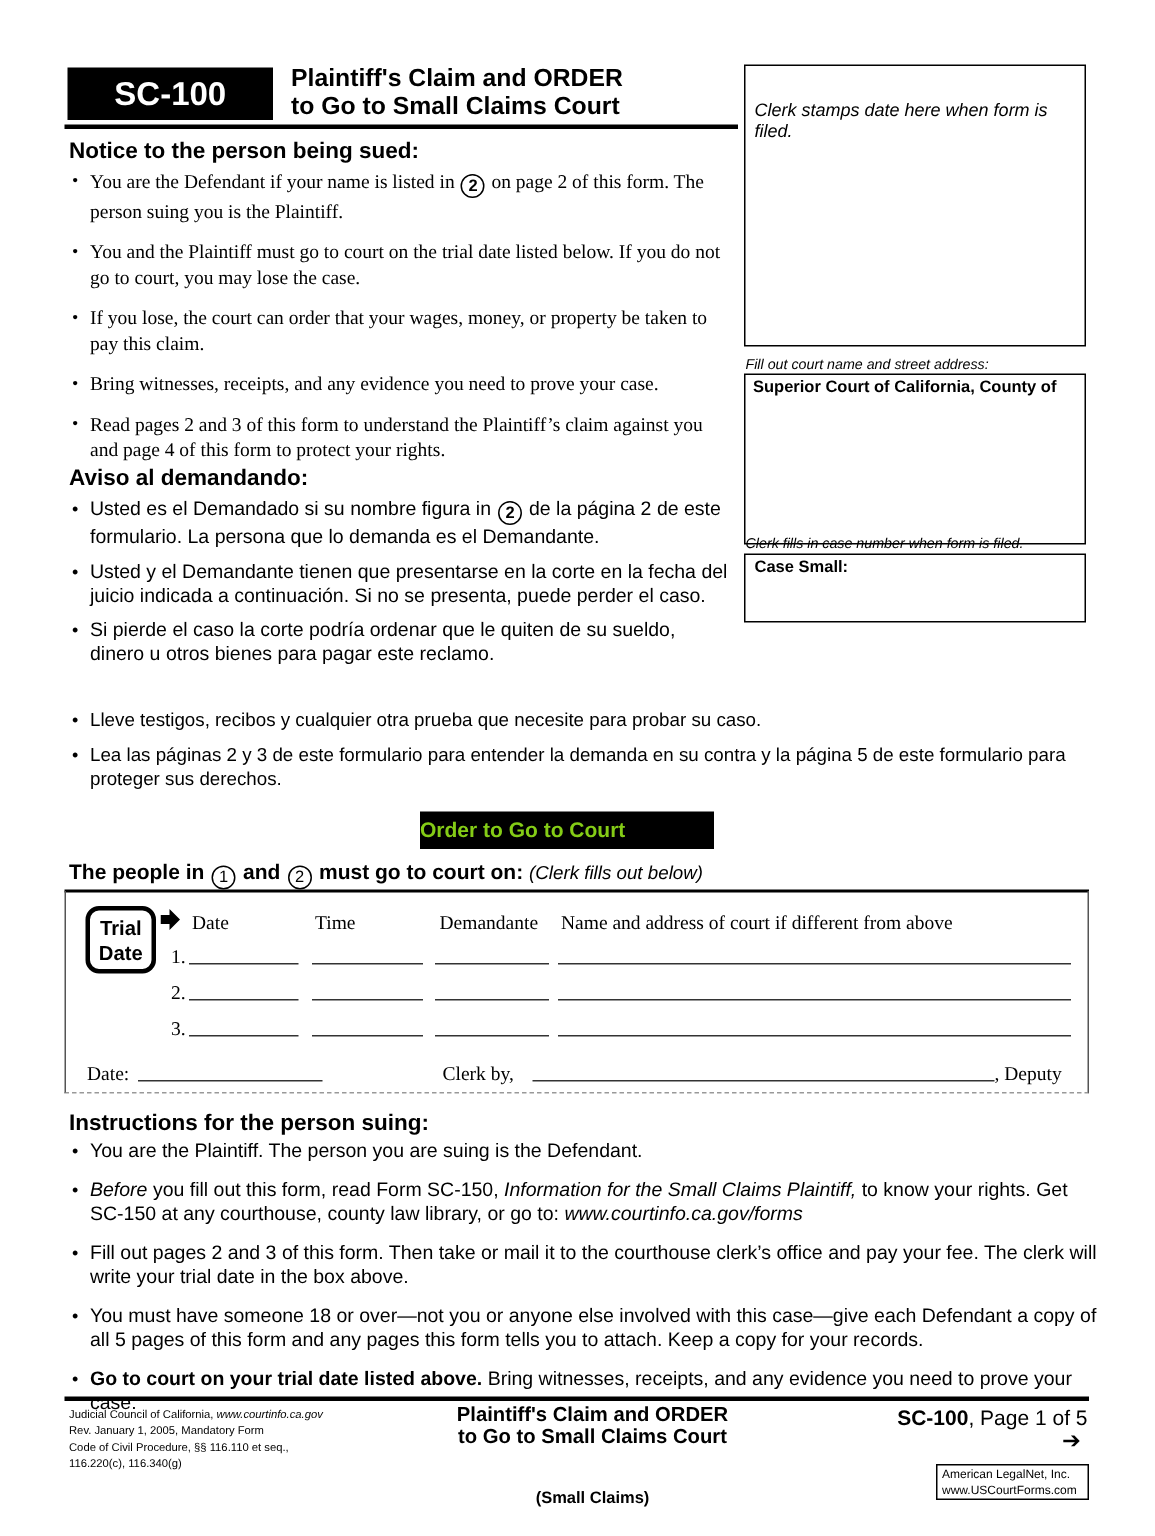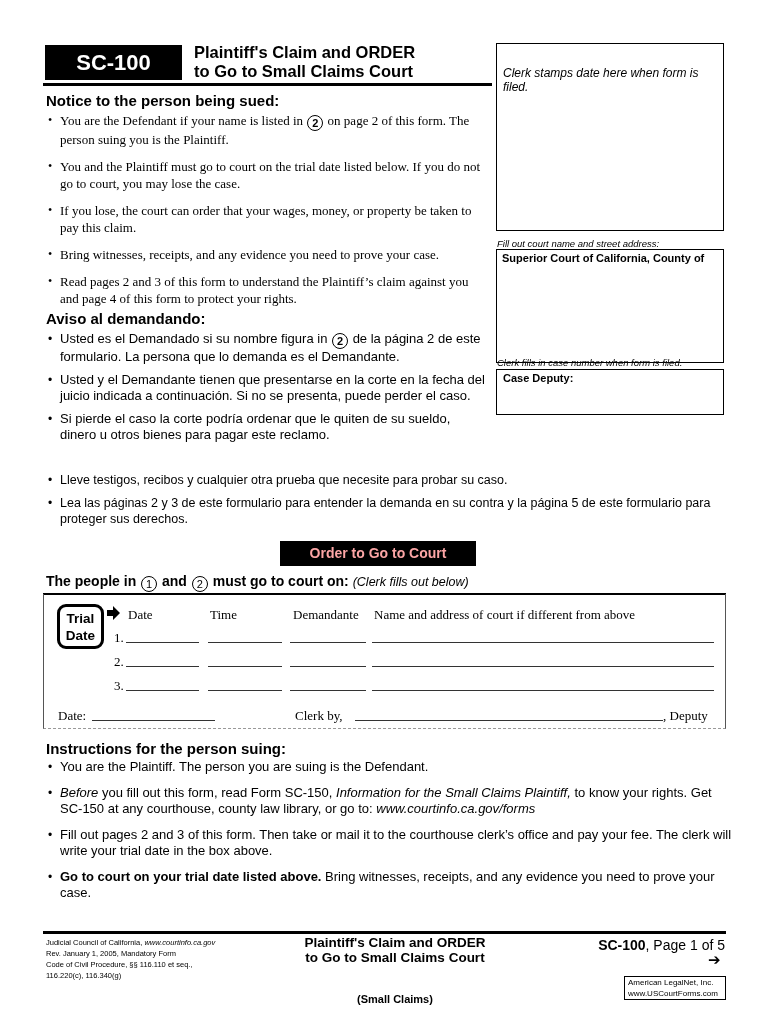--- a/index.html
+++ b/index.html
@@ -37,22 +37,22 @@
     .aviso-head { left: 46px; top: 310px; }
     .aviso-list { left: 46px; top: 331px; width: 440px; font-family: "Liberation Sans", sans-serif; font-size: 13px; line-height: 16.5px; }
     .aviso-list li { margin-bottom: 6px; }
     .aviso-list2 { left: 46px; top: 472px; width: 690px; font-family: "Liberation Sans", sans-serif; font-size: 12.5px; line-height: 16.5px; }
     .aviso-list2 li { margin-bottom: 6px; }
 
     .circ { display: inline-block; width: 16px; height: 16px; border: 1.2px solid #000; border-radius: 50%;
       font-family: "Liberation Sans", sans-serif; font-size: 11px; font-weight: bold; line-height: 14px; text-align: center; vertical-align: -2px; margin: 0 1px; }
     .circ.light { font-weight: normal; }
 
-    .order-banner { left: 280px; top: 541px; width: 196px; height: 25px; background: #000; color: #fca5a5;
-      font-family: "Liberation Sans", sans-serif; font-weight: bold; font-size: 14px; text-align: center; line-height: 25px; }
+    .order-banner { left: 280px; top: 541px; width: 196px; height: 25px; background: #000; color: #84cc16;
+      font-family: "Liberation Sans", sans-serif; font-weight: bold; font-size: 14px; text-align: left; line-height: 25px; }
 
     .people-line { left: 46px; top: 573px; font-family: "Liberation Sans", sans-serif; font-size: 14px; }
     .people-line b { font-weight: bold; }
     .people-line i { font-style: italic; font-size: 12.5px; }
     .people-rule { left: 43px; top: 593px; width: 683px; height: 1.5px; background: #000; }
 
     .trial-box { left: 43px; top: 594px; width: 683px; height: 135px; border-left: 1.5px solid #555; border-right: 1.5px solid #555; border-bottom: 1px dashed #999; }
     .trial-badge { left: 57px; top: 604px; width: 47px; height: 45px; border: 3px solid #000; border-radius: 9px;
       font-family: "Liberation Sans", sans-serif; font-weight: bold; font-size: 13.5px; line-height: 17px; text-align: center; padding-top: 3px; }
     .arrow-icon { left: 107px; top: 606px; width: 13px; height: 14px; }
@@ -92,21 +92,21 @@
   <span class="stamp-label">Clerk stamps date here when form is filed.</span>
 </div>
 
 <div class="abs court-label">Fill out court name and street address:</div>
 <div class="abs court-box">
   <span class="court-box-text">Superior Court of California, County of</span>
 </div>
 
 <div class="abs case-label">Clerk fills in case number when form is filed.</div>
 <div class="abs case-box">
-  <span class="case-box-text">Case Deputy:</span>
+  <span class="case-box-text">Case Small:</span>
 </div>
 
 <div class="abs notice-head h-sans">Notice to the person being sued:</div>
 <ul class="abs notice-list bullets">
   <li>
     <span>You are the Defendant if your name is listed in</span>
     <span class="circ">2</span>
     <span>on page 2 of this form. The person suing you is the Plaintiff.</span>
   </li>
   <li>You and the Plaintiff must go to court on the trial date listed below. If you do not go to court, you may lose the case.</li>
@@ -180,20 +180,21 @@
 <div class="abs uline" style="left:355px; top:720px; width:308px;"></div>
 <div class="abs row-num" style="left:663px; top:708px;">, Deputy</div>
 
 <div class="abs instr-head h-sans">Instructions for the person suing:</div>
 <ul class="abs instr-list bullets">
   <li>You are the Plaintiff. The person you are suing is the Defendant.</li>
   <li>
     <i>Before</i><span> you fill out this form, read Form SC-150, </span><i>Information for the Small Claims Plaintiff,</i><span> to know your rights. Get SC-150 at any courthouse, county law library, or go to: </span><i>www.courtinfo.ca.gov/forms</i>
   </li>
   <li>Fill out pages 2 and 3 of this form. Then take or mail it to the courthouse clerk’s office and pay your fee. The clerk will write your trial date in the box above.</li>
+  <li>You must have someone 18 or over—not you or anyone else involved with this case—give each Defendant a copy of all 5 pages of this form and any pages this form tells you to attach. Keep a copy for your records.</li>
   <li>
     <b>Go to court on your trial date listed above.</b><span> Bring witnesses, receipts, and any evidence you need to prove your case.</span>
   </li>
 </ul>
 
 <div class="abs footer-rule"></div>
 <div class="abs footer-left">
   <div><span>Judicial Council of California, </span><i>www.courtinfo.ca.gov</i></div>
   <div>Rev. January 1, 2005, Mandatory Form</div>
   <div>Code of Civil Procedure, §§ 116.110 et seq.,</div>

